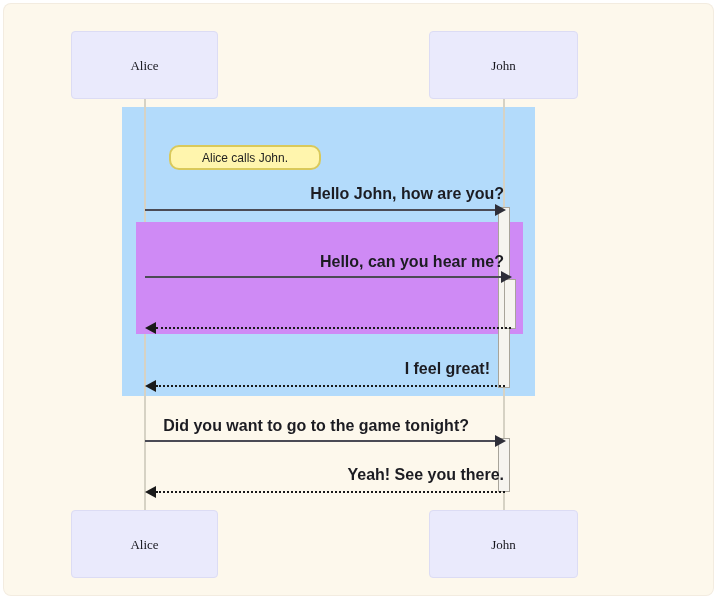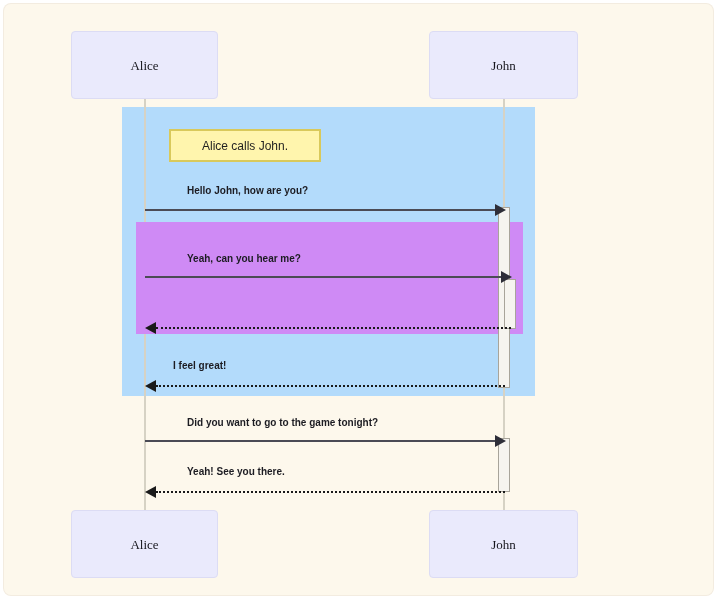--- a/index.html
+++ b/index.html
@@ -97,55 +97,54 @@
     border-bottom: 6px solid transparent;
   }
   .arrow-head.right {
     border-left: 11px solid #2e2e38;
   }
   .arrow-head.left {
     border-right: 11px solid #1a1a1a;
   }
   .msg-text {
     position: absolute;
-    font-size: 10px;
+    font-size: 16px;
     font-weight: bold;
     color: #1c1c22;
     white-space: nowrap;
-    text-align: left;
+    text-align: right;
     line-height: 1;
-    margin-left: 42px;
   }
 </style>
 </head>
 <body>
 
 <div id="canvas-frame">
   <div id="diagram">
 
     <div class="region" style="left:118px; top:103px; width:413px; height:289px; background:#b3dbfb;"></div>
 
     <div class="lifeline" style="left:140px; top:95px; height:411px;"></div>
     <div class="lifeline" style="left:499px; top:95px; height:411px;"></div>
 
     <div class="region" style="left:132px; top:218px; width:387px; height:112px; background:#cf8af5;"></div>
 
-    <div class="note-box" style="left:165px; top:125px; width:152px; height:33px;">
+    <div class="note-box" style="left:165px; top:141px; width:152px; height:25px;border-radius:10px;">
       <span class="note-text">Alice calls John.</span>
     </div>
 
     <div class="activation" style="left:494px; top:203px; width:12px; height:181px;"></div>
     <div class="activation" style="left:500px; top:275px; width:12px; height:50px;"></div>
     <div class="activation" style="left:494px; top:434px; width:12px; height:54px;"></div>
 
     <div class="msg-text" style="left:141px; top:182px; width:359px;">Hello John, how are you?</div>
     <div class="msg-line" style="left:141px; top:205px; width:352px;"></div>
     <div class="arrow-head right" style="left:491px; top:200px;"></div>
 
-    <div class="msg-text" style="left:141px; top:250px; width:359px;">Yeah, can you hear me?</div>
+    <div class="msg-text" style="left:141px; top:250px; width:359px;">Hello, can you hear me?</div>
     <div class="msg-line" style="left:141px; top:272px; width:358px;"></div>
     <div class="arrow-head right" style="left:497px; top:267px;"></div>
 
     <div class="msg-line dashed" style="left:152px; top:323px; width:355px;"></div>
     <div class="arrow-head left" style="left:141px; top:318px;"></div>
 
     <div class="msg-text" style="left:127px; top:357px; width:359px;">I feel great!</div>
     <div class="msg-line dashed" style="left:152px; top:381px; width:349px;"></div>
     <div class="arrow-head left" style="left:141px; top:376px;"></div>
 

